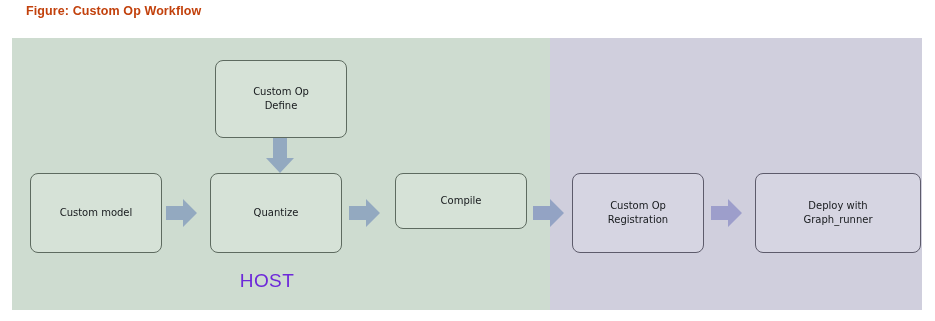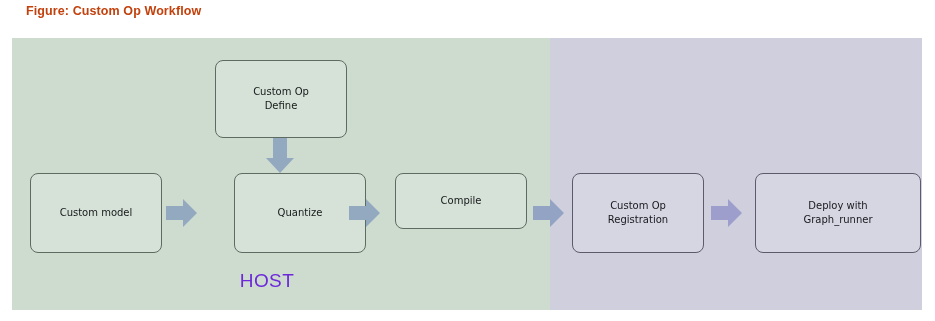--- a/index.html
+++ b/index.html
@@ -89,21 +89,21 @@
     border: 1.3px solid #5e6b60;
   }
   .node-target {
     background: #d6d5e2;
     border: 1.3px solid #5d5b6b;
   }
 
   
   .node-define   { left: 203px; top: 22px;  width: 132px; height: 78px; }
   .node-float    { left: 18px;  top: 135px; width: 132px; height: 80px; }
-  .node-quantize { left: 198px; top: 135px; width: 132px; height: 80px; margin-left: 24px; }
+  .node-quantize { left: 198px; top: 135px; width: 132px; height: 80px; }
   .node-compile  { left: 383px; top: 135px; width: 132px; height: 56px; }
   .node-register { left: 560px; top: 135px; width: 132px; height: 80px; }
   .node-deploy   { left: 743px; top: 135px; width: 166px; height: 80px; }
 
   
   .arrow {
     position: absolute;
   }
   .arrow svg { display: block; }
 

